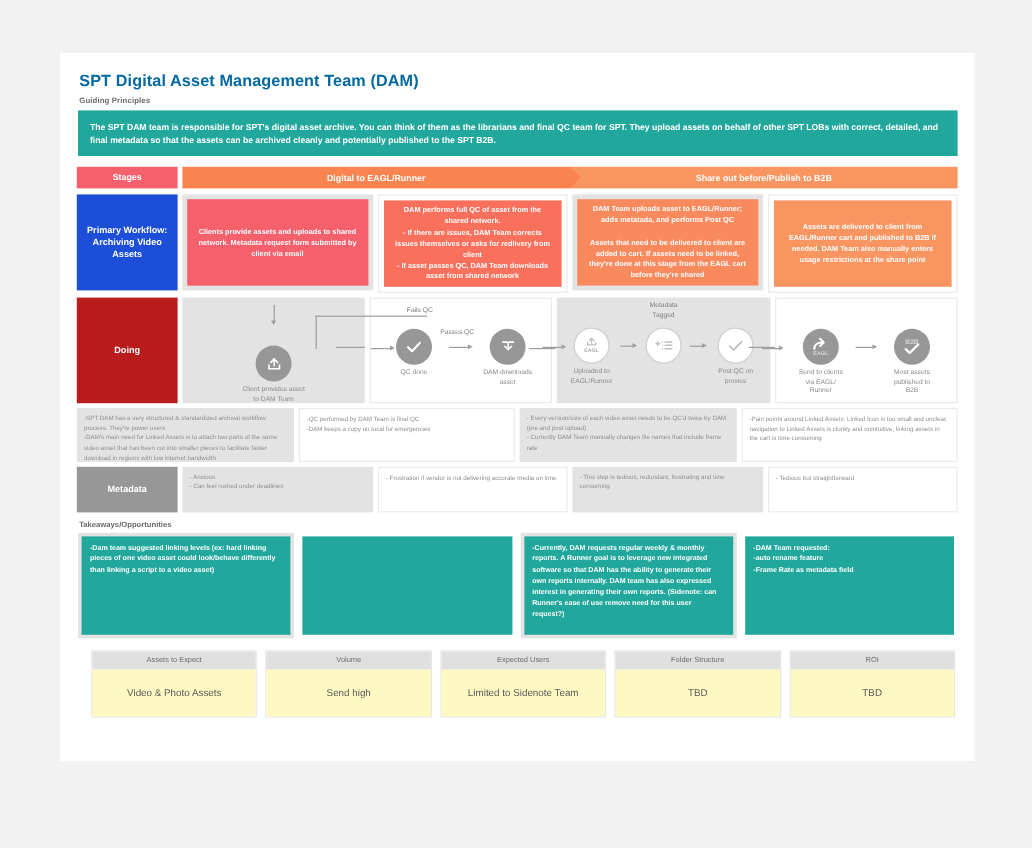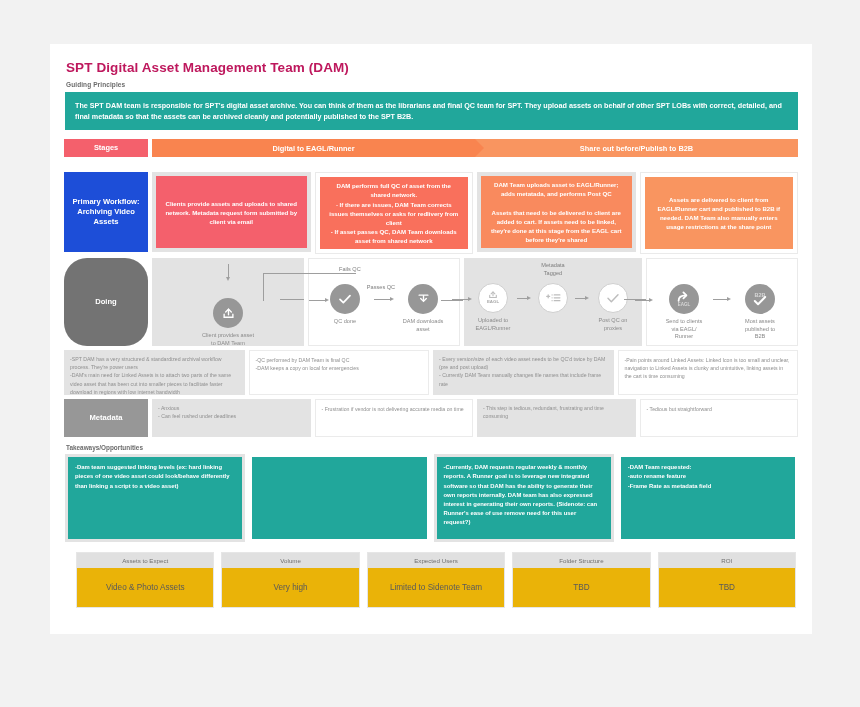--- a/index.html
+++ b/index.html
@@ -12,21 +12,21 @@
   #board {
     position: absolute;
     left: 50px; top: 44px;
     width: 762px; height: 590px;
     background: #ffffff;
     padding: 14px 14px 10px 14px;
   }
 
   
   .title {
-    font-size: 13.5px; font-weight: bold; color: #be185d;
+    font-size: 13.5px; font-weight: bold; color: #0369a1;
     letter-spacing: .1px; margin: 2px 0 0 2px;
   }
   .subtitle {
     font-size: 6.5px; font-weight: bold; color: #6b6b6b;
     margin: 6px 0 4px 2px; letter-spacing: .1px;
   }
   .principles {
     background: #21a79b; color: #ffffff;
     font-size: 7.2px; font-weight: bold; line-height: 1.55;
     padding: 8px 10px; margin: 0 0 9px 1px;
@@ -38,21 +38,21 @@
   .labelcell {
     width: 84px; flex: 0 0 84px; margin-right: 4px;
     display: flex; align-items: center; justify-content: center;
     color: #ffffff; font-size: 7.6px; font-weight: bold;
     text-align: center; line-height: 1.35;
   }
   .cells { display: flex; flex: 1; gap: 4px; }
   .cell { flex: 1; position: relative; }
 
   
-  .stages-row { margin-bottom: 15px; }
+  .stages-row { margin-bottom: 5px; }
   .stages-label { background: #f4606c; height: 18px; font-size: 7.4px; }
   .chev {
     height: 18px; display: flex; align-items: center; justify-content: center;
     color: #ffffff; font-size: 7.4px; font-weight: bold; text-align: center;
     position: relative;
   }
   .chev.s1 { background: #f4606c; }
   .chev.s2 { background: #f8735f; }
   .chev.s3 { background: #f9844f; }
   .chev.s4 { background: #f99560; }
@@ -88,21 +88,21 @@
     display: flex; align-items: center; justify-content: center;
   }
   .pw-box.c1 { background: #f4606c; }
   .pw-box.c2 { background: #f9705c; }
   .pw-box.c3 { background: #f98a5e; }
   .pw-box.c4 { background: #f99560; }
   .pw-box p { white-space: pre-line; }
 
   
   .doing-row { margin-bottom: 4px; }
-  .doing-label { background: #737373; height: 88px; border-radius: 23px; }
+  .doing-label { background: #b91c1c; height: 88px; }
   .doing-outer { padding: 3px; height: 88px; position: relative; }
   .doing-outer.shade { background: #e3e3e3; }
   .doing-outer.plain { background: #ffffff; border: 1px solid #eaeaea; }
   .flow {
     display: flex; align-items: flex-start; justify-content: center;
     height: 100%; padding-top: 20px; gap: 2px;
   }
   .node { display: flex; flex-direction: column; align-items: center; width: 62px; }
   .node .circ {
     width: 30px; height: 30px; border-radius: 50%;
@@ -166,21 +166,21 @@
   }
 
   
   .sum-row { display: flex; gap: 7px; margin: 10px 0 0 12px; width: 720px; }
   .sum-cell { flex: 1; border: 1px solid #e6e6e6; }
   .sum-head {
     background: #e0e0e0; color: #6e6e6e; font-size: 6.2px;
     text-align: center; padding: 4px 2px; font-weight: normal;
   }
   .sum-body {
-    background: #eab308; height: 39px;
+    background: #fef9c3; height: 39px;
     display: flex; align-items: center; justify-content: center;
     color: #5a5a5a; font-size: 8.2px; text-align: left; padding: 0 4px;
   }
 </style>
 </head>
 <body>
 
 <div id="board">
 
   <div class="title">SPT Digital Asset Management Team (DAM)</div>
@@ -459,21 +459,21 @@
       </div>
   </div>
 
   <div class="sum-row">
     <div class="sum-cell">
       <div class="sum-head">Assets to Expect</div>
       <div class="sum-body">Video &amp; Photo Assets</div>
     </div>
     <div class="sum-cell">
       <div class="sum-head">Volume</div>
-      <div class="sum-body">Very high</div>
+      <div class="sum-body">Send high</div>
     </div>
     <div class="sum-cell">
       <div class="sum-head">Expected Users</div>
       <div class="sum-body">Limited to Sidenote Team</div>
     </div>
     <div class="sum-cell">
       <div class="sum-head">Folder Structure</div>
       <div class="sum-body">TBD</div>
     </div>
     <div class="sum-cell">

